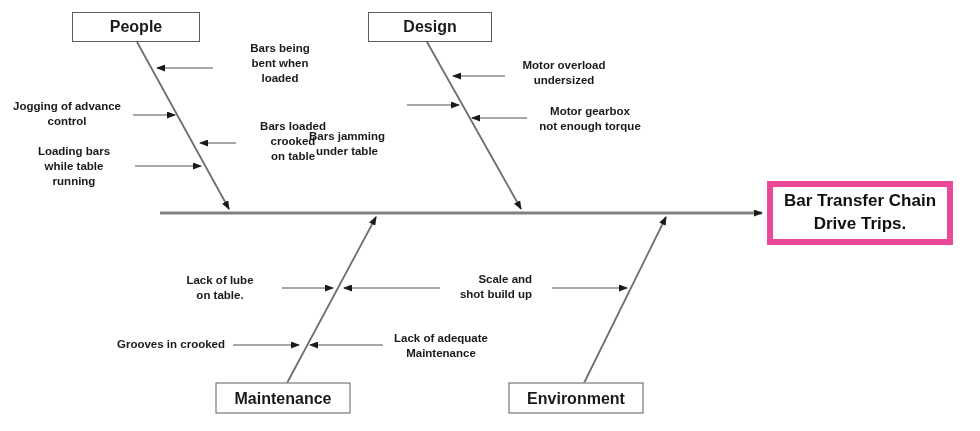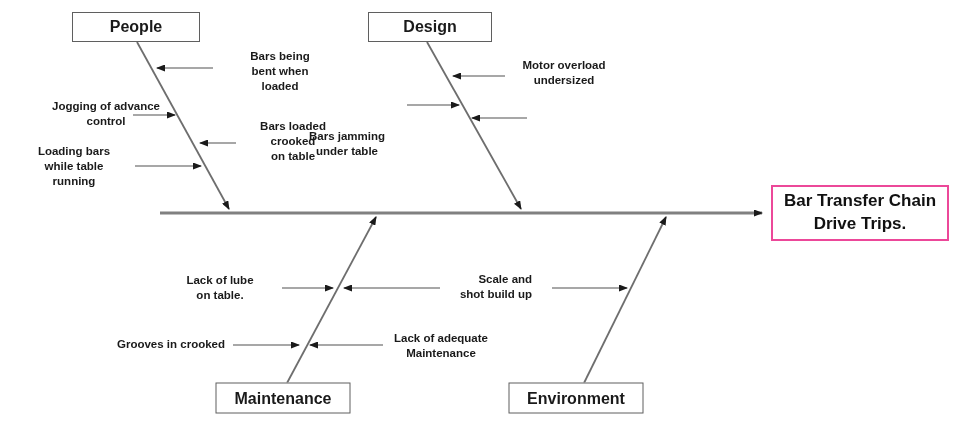--- a/index.html
+++ b/index.html
@@ -31,21 +31,21 @@
     align-items: center;
     justify-content: center;
     font-size: 16px;
     font-weight: bold;
     color: #1a1a1a;
   }
   .effect-box {
     position: absolute;
     transform: translate(-50%, -50%);
     background: #ffffff;
-    border: 2px solid #ec4899;
+    border: 6px solid #ec4899;
     display: flex;
     align-items: center;
     justify-content: center;
     text-align: center;
     white-space: pre-line;
     font-size: 17px;
     font-weight: bold;
     line-height: 1.35;
     color: #111111;
   }
@@ -90,36 +90,38 @@
 
   <div class="cat-box" style="left:430px; top:27px; width:122px; height:28px;">Design</div>
 
   <div class="cat-box" style="left:283px; top:398px; width:133px; height:29px;">Maintenance</div>
 
   <div class="cat-box" style="left:576px; top:398px; width:133px; height:29px;text-align:right;">Environment</div>
 
   <div class="effect-box" style="left:860px; top:213px; width:174px; height:52px;">Bar Transfer Chain
 Drive Trips.</div>
 
-  <div class="cause-label" style="left:280px; top:71px;">Bars being
+  <div class="cause-label" style="left:280px; top:63px;">Bars being
 bent when
 loaded</div>
-  <div class="cause-label" style="left:67px; top:114px;margin-left:39px;">Jogging of advance
+  <div class="cause-label" style="left:67px; top:114px;">Jogging of advance
 control</div>
   <div class="cause-label" style="left:293px; top:141px;">Bars loaded
 crooked
 on table</div>
   <div class="cause-label" style="left:74px; top:166px;">Loading bars
 while table
 running</div>
 
   <div class="cause-label" style="left:564px; top:73px;">Motor overload
 undersized</div>
   <div class="cause-label" style="left:347px; top:104px;margin-top:40px;">Bars jamming
 under table</div>
+  <div class="cause-label" style="left:590px; top:119px;">Motor gearbox
+not enough torque</div>
 
   <div class="cause-label" style="left:220px; top:288px;">Lack of lube
 on table.</div>
   <div class="cause-label" style="left:171px; top:344px;">Grooves in crooked</div>
   <div class="cause-label" style="left:441px; top:346px;">Lack of adequate
 Maintenance</div>
 
   <div class="cause-label" style="left:496px; top:287px;text-align:right;">Scale and
 shot build up</div>
 

